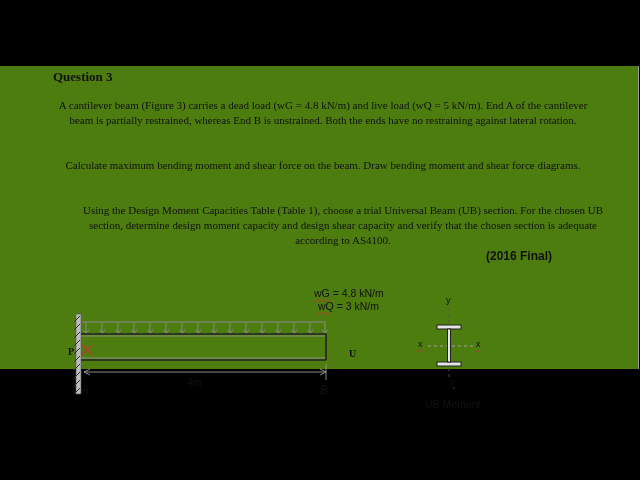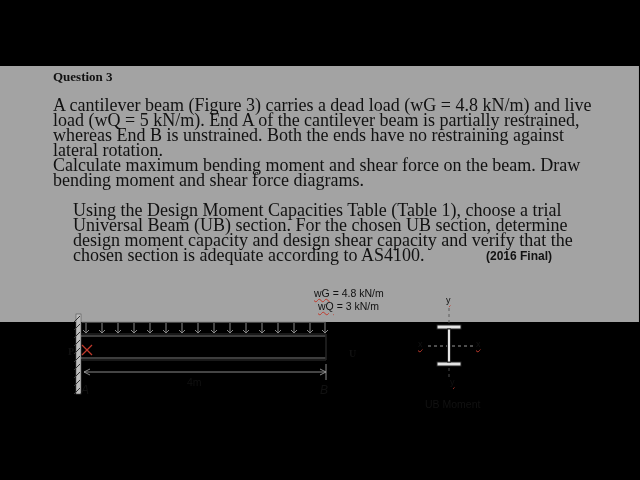--- a/index.html
+++ b/index.html
@@ -1,24 +1,24 @@
 <!DOCTYPE html>
 <html><head>
 <meta charset="utf-8">
 <style>
   html, body { margin: 0; padding: 0; background: #000; }
   body { width: 640px; height: 480px; position: relative; overflow: hidden; }
   .page {
-    position: absolute; left: 0; top: 66px; width: 638px; height: 256px;
-    background: #a3a3a3; border-right: 1px solid #9a9a9a;
+    position: absolute; left: 0; top: 66px; width: 638px; height: 303px;
+    background: #4d7c0f; border-right: 1px solid #9a9a9a;
   }
   .serif { font-family: "Liberation Serif", "DejaVu Serif", serif; color: #111; }
   .sans { font-family: "Liberation Sans", "DejaVu Sans", sans-serif; color: #111; }
   .q-title { position: absolute; left: 53px; top: 3px; font-size: 13px; font-weight: bold; }
-  .para { position: absolute; left: 53px; width: 540px; font-size: 18px; line-height: 15px; margin: 0; }
+  .para { position: absolute; left: 53px; width: 540px; font-size: 11px; line-height: 15px; margin: 0; text-align: center; }
   .p1 { top: 32px; }
   .p2 { top: 92px; font-family: Liberation Serif, serif; }
   .p3 { top: 137px; margin-left: 20px; }
   .final { position: absolute; left: 486px; top: 183px; font-size: 12px; font-weight: bold; }
   .fig { position: absolute; left: 0; top: 0; width: 638px; height: 348px; }
   .loadlbl { position: absolute; font-size: 10.5px; }
   .ul { text-decoration: underline wavy #c0392b; text-decoration-thickness: 1px; }
   .lblA { position: absolute; left: 81px; top: 317px; font-size: 12px; font-style: italic; }
   .lblB { position: absolute; left: 320px; top: 317px; font-size: 12px; font-style: italic; }
   .lbl3m { position: absolute; left: 187px; top: 310px; font-size: 10.5px; }

